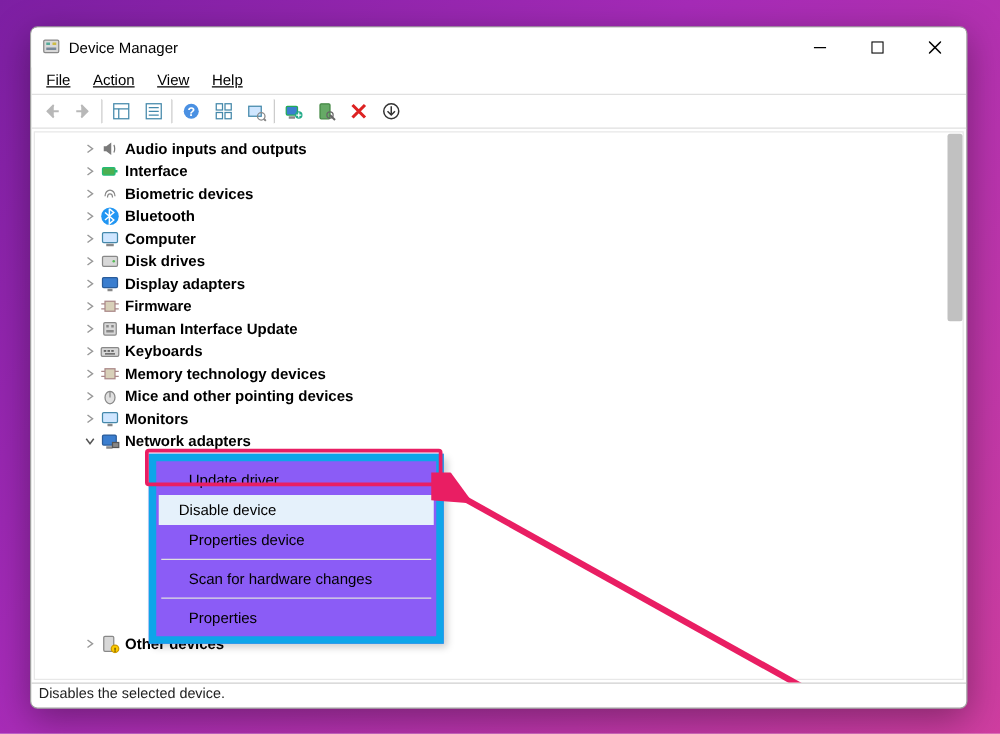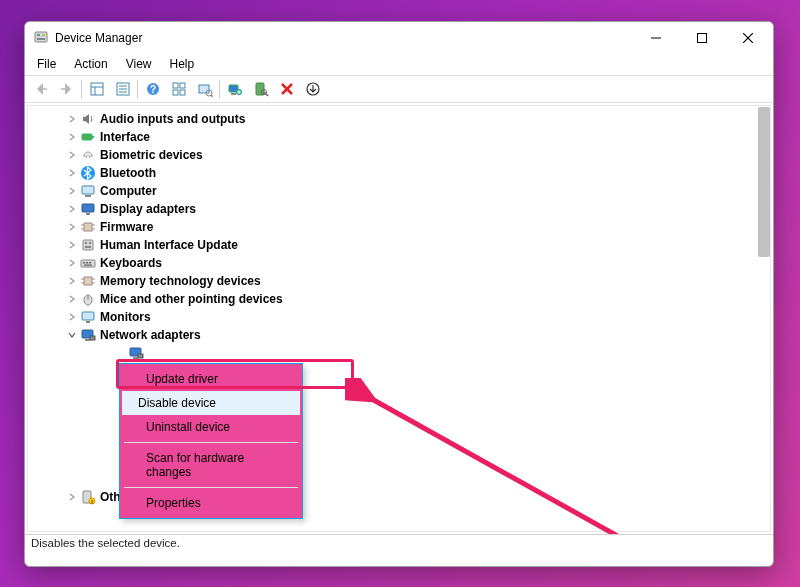--- a/index.html
+++ b/index.html
@@ -43,21 +43,21 @@
     display: flex; align-items: center; justify-content: center;
     cursor: default;
   }
   
   .menubar {
     display: flex;
     gap: 2px;
     padding: 1px 4px 2px 4px;
     font-size: 12px;
   }
-  .menubar .menu-item { padding: 2px 8px; cursor: default; }
+  .menubar .menu-item { padding: 2px 8px; cursor: default; text-decoration: underline; }
   
   .toolbar {
     display: flex;
     align-items: center;
     padding: 1px 4px;
     border-top: 1px solid #e0e0e0;
     border-bottom: 1px solid #e0e0e0;
     gap: 2px;
     height: 28px;
   }
@@ -103,45 +103,45 @@
     width: 16px; height: 16px;
     margin-right: 4px;
     display: flex; align-items: center; justify-content: center;
   }
   .tree-item .label { font-size: 12px; font-weight: bold; }
   .categories > li { margin-left: 28px; }
   .children > li { margin-left: 48px; }
   
   .context-menu {
     position: absolute;
-    background: #ec4899;
-    border: 1px solid #0ea5e9;
+    background: #8b5cf6;
+    border: 6px solid #0ea5e9;
     box-shadow: 3px 3px 6px rgba(0,0,0,0.2);
     padding: 3px 2px;
     font-size: 12px;
     z-index: 50;
-    width: 184px;
+    width: 236px;
   }
   .ctx-item {
     padding: 5px 10px 5px 24px;
     cursor: default;
   }
   .ctx-item.hover { background: #e5f1fb; padding-left: 16px; }
   .ctx-sep { height: 1px; background: #e0e0e0; margin: 3px 2px; }
   .ctx-item.bold { font-weight: normal; }
   .highlight-box {
     position: absolute;
     border: 3px solid #e91e63;
     border-radius: 3px;
     pointer-events: none;
     z-index: 60;
   }
   
   .statusbar {
-    height: 32px;
+    height: 20px;
     border-top: 1px solid #d0d0d0;
     font-size: 11.5px;
     padding: 2px 6px;
     color: #222;
   }
   
   .scroll-thumb {
     position: absolute;
     right: 3px; top: 4px;
     width: 12px; height: 150px;
@@ -363,20 +363,36 @@
           </li>
           <li>
             <div class="tree-item">
               <span class="chevron">
                 <svg width="10" height="10" viewBox="0 0 10 10">
                   <path d="M3 2 L7 5 L3 8" fill="none" stroke="#999" stroke-width="1.2"></path>
                 </svg>
               </span>
               <span class="dev-icon">
                 <svg width="16" height="16" viewBox="0 0 16 16">
+                  <rect x="2" y="4" width="12" height="8" rx="1" fill="#d8d8d8" stroke="#888"></rect>
+                  <circle cx="11" cy="8" r="1" fill="#5b5"></circle>
+                </svg>
+              </span>
+              <span class="label">Disk drives</span>
+            </div>
+          </li>
+          <li>
+            <div class="tree-item">
+              <span class="chevron">
+                <svg width="10" height="10" viewBox="0 0 10 10">
+                  <path d="M3 2 L7 5 L3 8" fill="none" stroke="#999" stroke-width="1.2"></path>
+                </svg>
+              </span>
+              <span class="dev-icon">
+                <svg width="16" height="16" viewBox="0 0 16 16">
                   <rect x="2" y="3" width="12" height="8" rx="1" fill="#3b7ecf" stroke="#2a5c9a"></rect>
                   <rect x="6" y="12" width="4" height="2" fill="#888"></rect>
                 </svg>
               </span>
               <span class="label">Display adapters</span>
             </div>
           </li>
           <li>
             <div class="tree-item">
               <span class="chevron">
@@ -616,21 +632,21 @@
               <span class="label">Other devices</span>
             </div>
           </li>
         </ul>
     </div>
     <div class="scroll-thumb"></div>
 
     <div class="context-menu" style="left:94px; top:260px;">
       <div class="ctx-item">Update driver</div>
       <div class="ctx-item hover">Disable device</div>
-      <div class="ctx-item">Uninstall device</div>
+      <div class="ctx-item">Properties device</div>
       <div class="ctx-sep"></div>
       <div class="ctx-item">Scan for hardware changes</div>
       <div class="ctx-sep"></div>
       <div class="ctx-item bold">Properties</div>
     </div>
     <div class="highlight-box" style="left:91px; top:256px; width:238px; height:30px;"></div>
 
     <svg class="arrow-anno" style="left:320px; top:275px;" width="350" height="210" viewBox="0 0 350 210">
       <defs>
           <marker id="ah" markerWidth="14" markerHeight="14" refX="3" refY="7" orient="auto">

